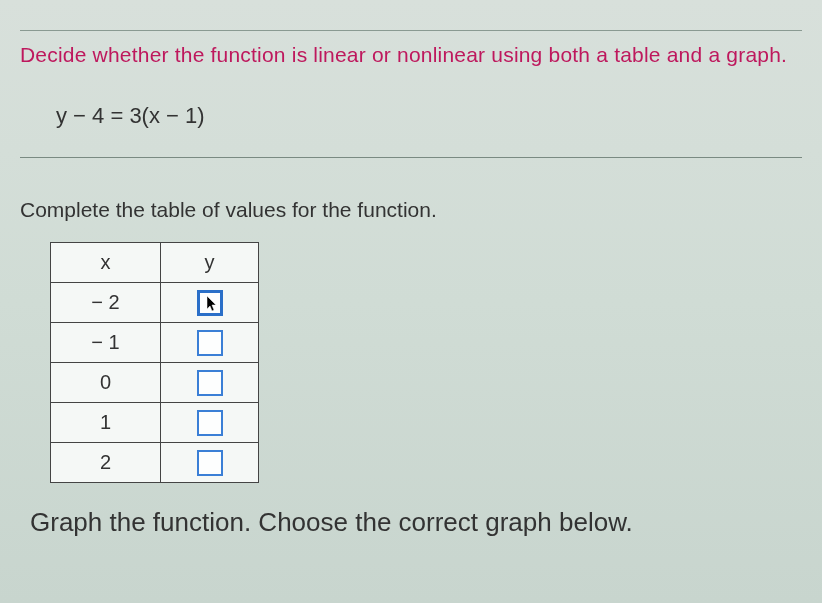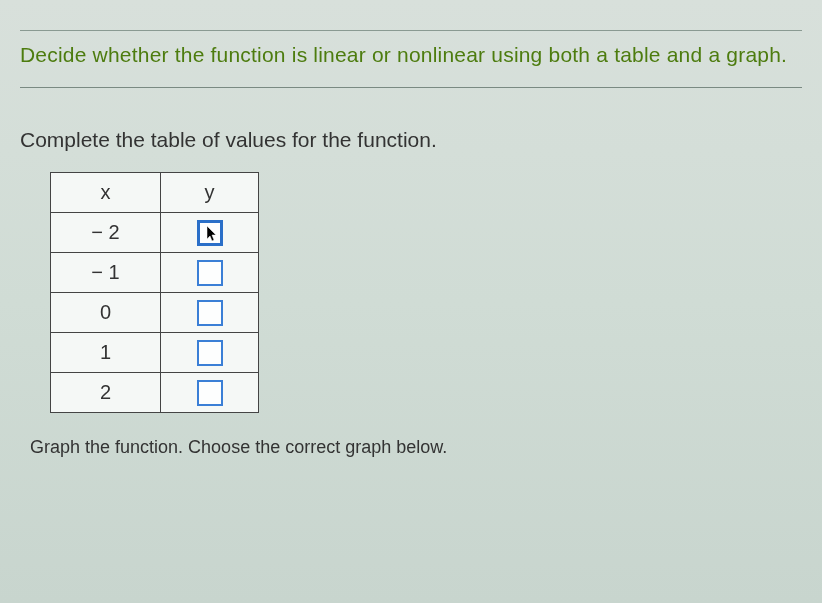--- a/index.html
+++ b/index.html
@@ -10,22 +10,22 @@
       font-family: Arial, sans-serif;
       color: #2a2a2a;
       overflow: hidden;
       position: relative;
     }
     .content {
       padding: 30px 20px 0 20px;
     }
     .question-text {
       font-size: 21px;
-      color: #4d7c0f;
-      margin-bottom: 20px;
+      color: #be185d;
+      margin-bottom: 36px;
       letter-spacing: 0.2px;
     }
     .equation {
       font-size: 22px;
       color: #333;
       margin-left: 36px;
       margin-bottom: 28px;
       font-family: Arial, sans-serif;
     }
     .divider {
@@ -70,38 +70,39 @@
     }
     .cursor-icon {
       position: absolute;
       top: 2px;
       left: 6px;
       font-size: 16px;
       color: #000;
       pointer-events: none;
     }
     .graph-instruction {
-      font-size: 18px;
+      font-size: 26px;
       color: #333;
       margin-left: 10px;
     }
     .top-line {
       border: none;
       border-top: 1px solid #8a9a92;
       margin-bottom: 12px;
     }
   </style>
 </head>
 <body>
 
 <div class="content">
   <hr class="top-line">
 
   <p class="question-text">Decide whether the function is linear or nonlinear using both a table and a graph.</p>
 
+  <p class="equation">y − 4 = 3(x − 1)</p>
 
   <hr class="divider">
 
   <p class="instruction">Complete the table of values for the function.</p>
 
   <div class="table-wrap">
     <table>
       <tbody>
           <tr>
         <td class="col-x">x</td>

